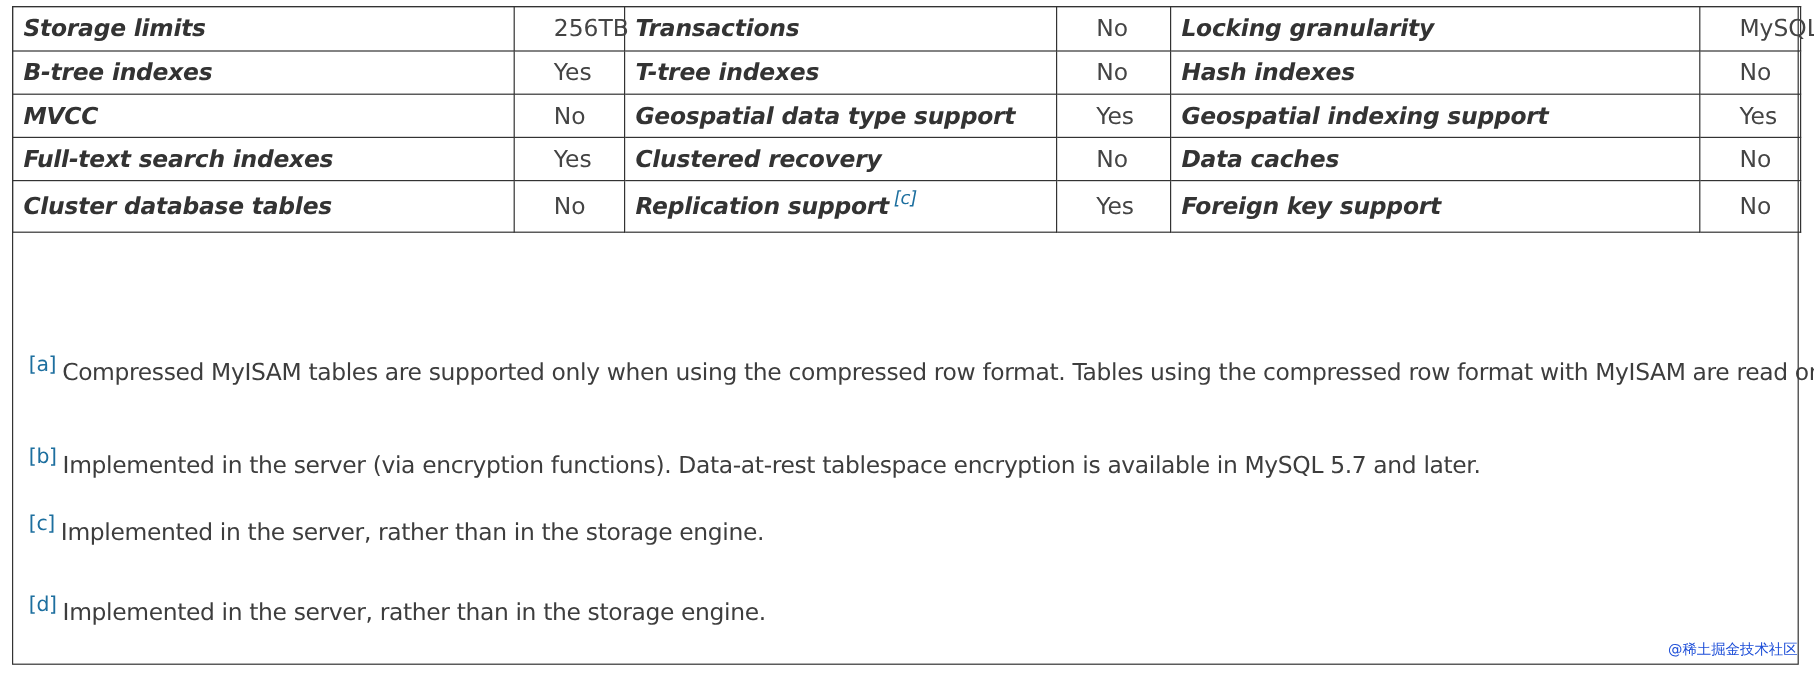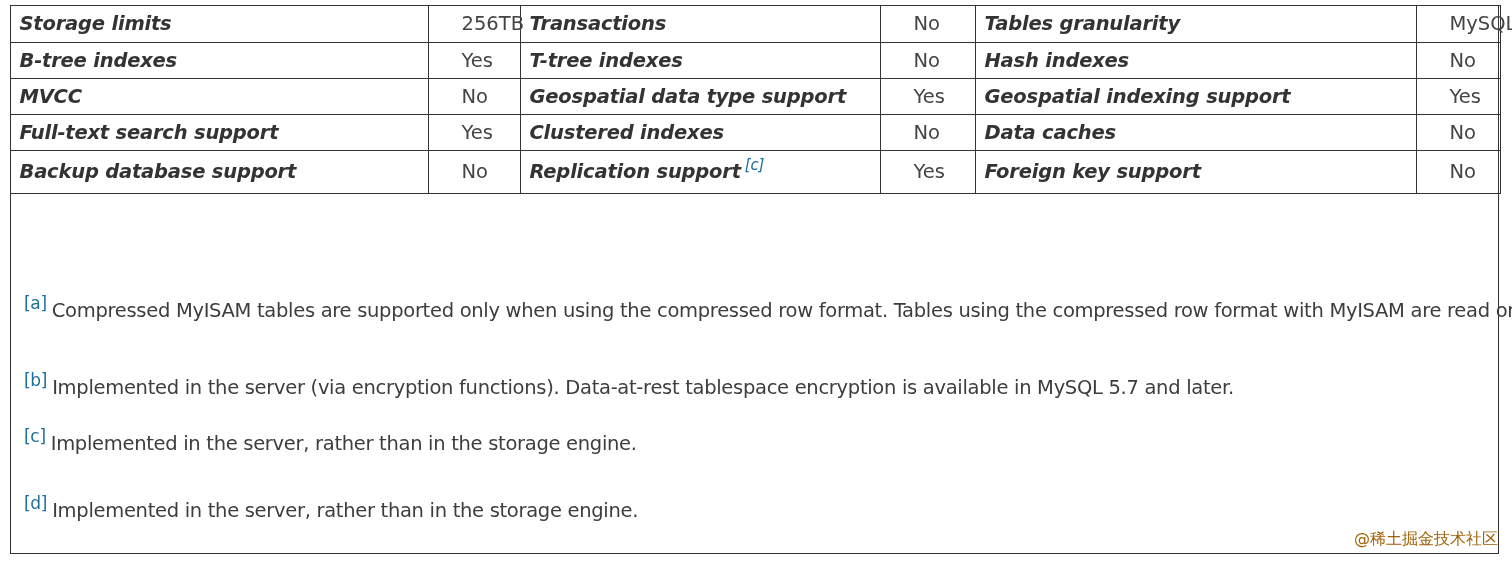--- a/index.html
+++ b/index.html
@@ -11,70 +11,70 @@
                width: 1490px; table-layout: fixed; }
   table.feat td { border: 1.5px solid #333; padding: 0 0 0 9px; font-size: 19.5px;
                   white-space: nowrap; vertical-align: middle; box-sizing: border-box; }
   table.feat td.k { font-weight: bold; font-style: italic; color: #333; letter-spacing: -0.2px; }
   table.feat td.v { color: #444; font-weight: normal; padding-left: 33px; }
   .fnref { color: #1d6f9f; font-size: 15px; position: relative; top: -8px; margin-left: 4px; font-weight: normal; }
   .fnref.it { font-style: italic; }
   .notes { position: absolute; left: 0; top: 271px; width: 100%; }
   .note { position: absolute; left: 13px; font-size: 19.5px; color: #3d3d3d; white-space: nowrap; letter-spacing: -0.3px; }
   .note .mark { color: #1d6f9f; font-size: 17px; position: relative; top: -8px; margin-right: 5px; }
-  .watermark { position: absolute; right: 14px; bottom: 14px; font-size: 16px; color: #a16207; }
+  .watermark { position: absolute; right: 14px; bottom: 14px; font-size: 12px; color: #1d4ed8; }
 </style>
 </head>
 <body>
 
 <div class="wrap">
   <table class="feat">
     <colgroup>
       <col style="width:418px">
         <col style="width:92px">
       <col style="width:360px">
         <col style="width:95px">
       <col style="width:441px">
         <col style="width:84px">
     </colgroup>
     <tbody>
       <tr style="height:37px">
         <td class="k">Storage limits</td>
         <td class="v">256TB</td>
         <td class="k">Transactions</td>
         <td class="v">No</td>
-        <td class="k">Tables granularity</td>
+        <td class="k">Locking granularity</td>
         <td class="v">MySQL</td>
       </tr>
       <tr style="height:36px">
         <td class="k">B-tree indexes</td>
         <td class="v">Yes</td>
         <td class="k">T-tree indexes</td>
         <td class="v">No</td>
         <td class="k">Hash indexes</td>
         <td class="v">No</td>
       </tr>
       <tr style="height:36px">
         <td class="k">MVCC</td>
         <td class="v">No</td>
         <td class="k">Geospatial data type support</td>
         <td class="v">Yes</td>
         <td class="k">Geospatial indexing support</td>
         <td class="v">Yes</td>
       </tr>
       <tr style="height:36px">
-        <td class="k">Full-text search support</td>
+        <td class="k">Full-text search indexes</td>
         <td class="v">Yes</td>
-        <td class="k">Clustered indexes</td>
+        <td class="k">Clustered recovery</td>
         <td class="v">No</td>
         <td class="k">Data caches</td>
         <td class="v">No</td>
       </tr>
       <tr style="height:43px">
-        <td class="k">Backup database support</td>
+        <td class="k">Cluster database tables</td>
         <td class="v">No</td>
         <td class="k"><span>Replication support</span><span class="fnref it">[c]</span></td>
         <td class="v">Yes</td>
         <td class="k">Foreign key support</td>
         <td class="v">No</td>
       </tr>
     </tbody>
   </table>
 
   <div class="notes">

